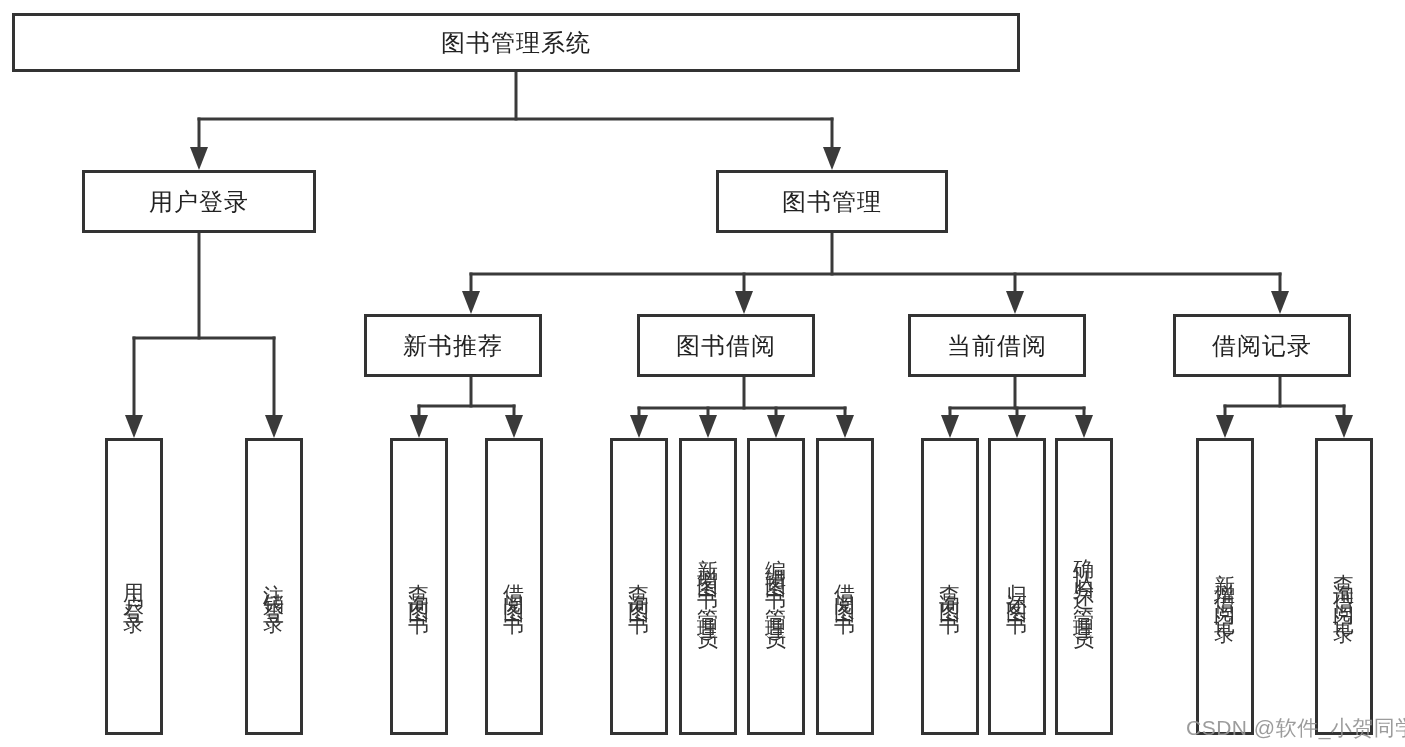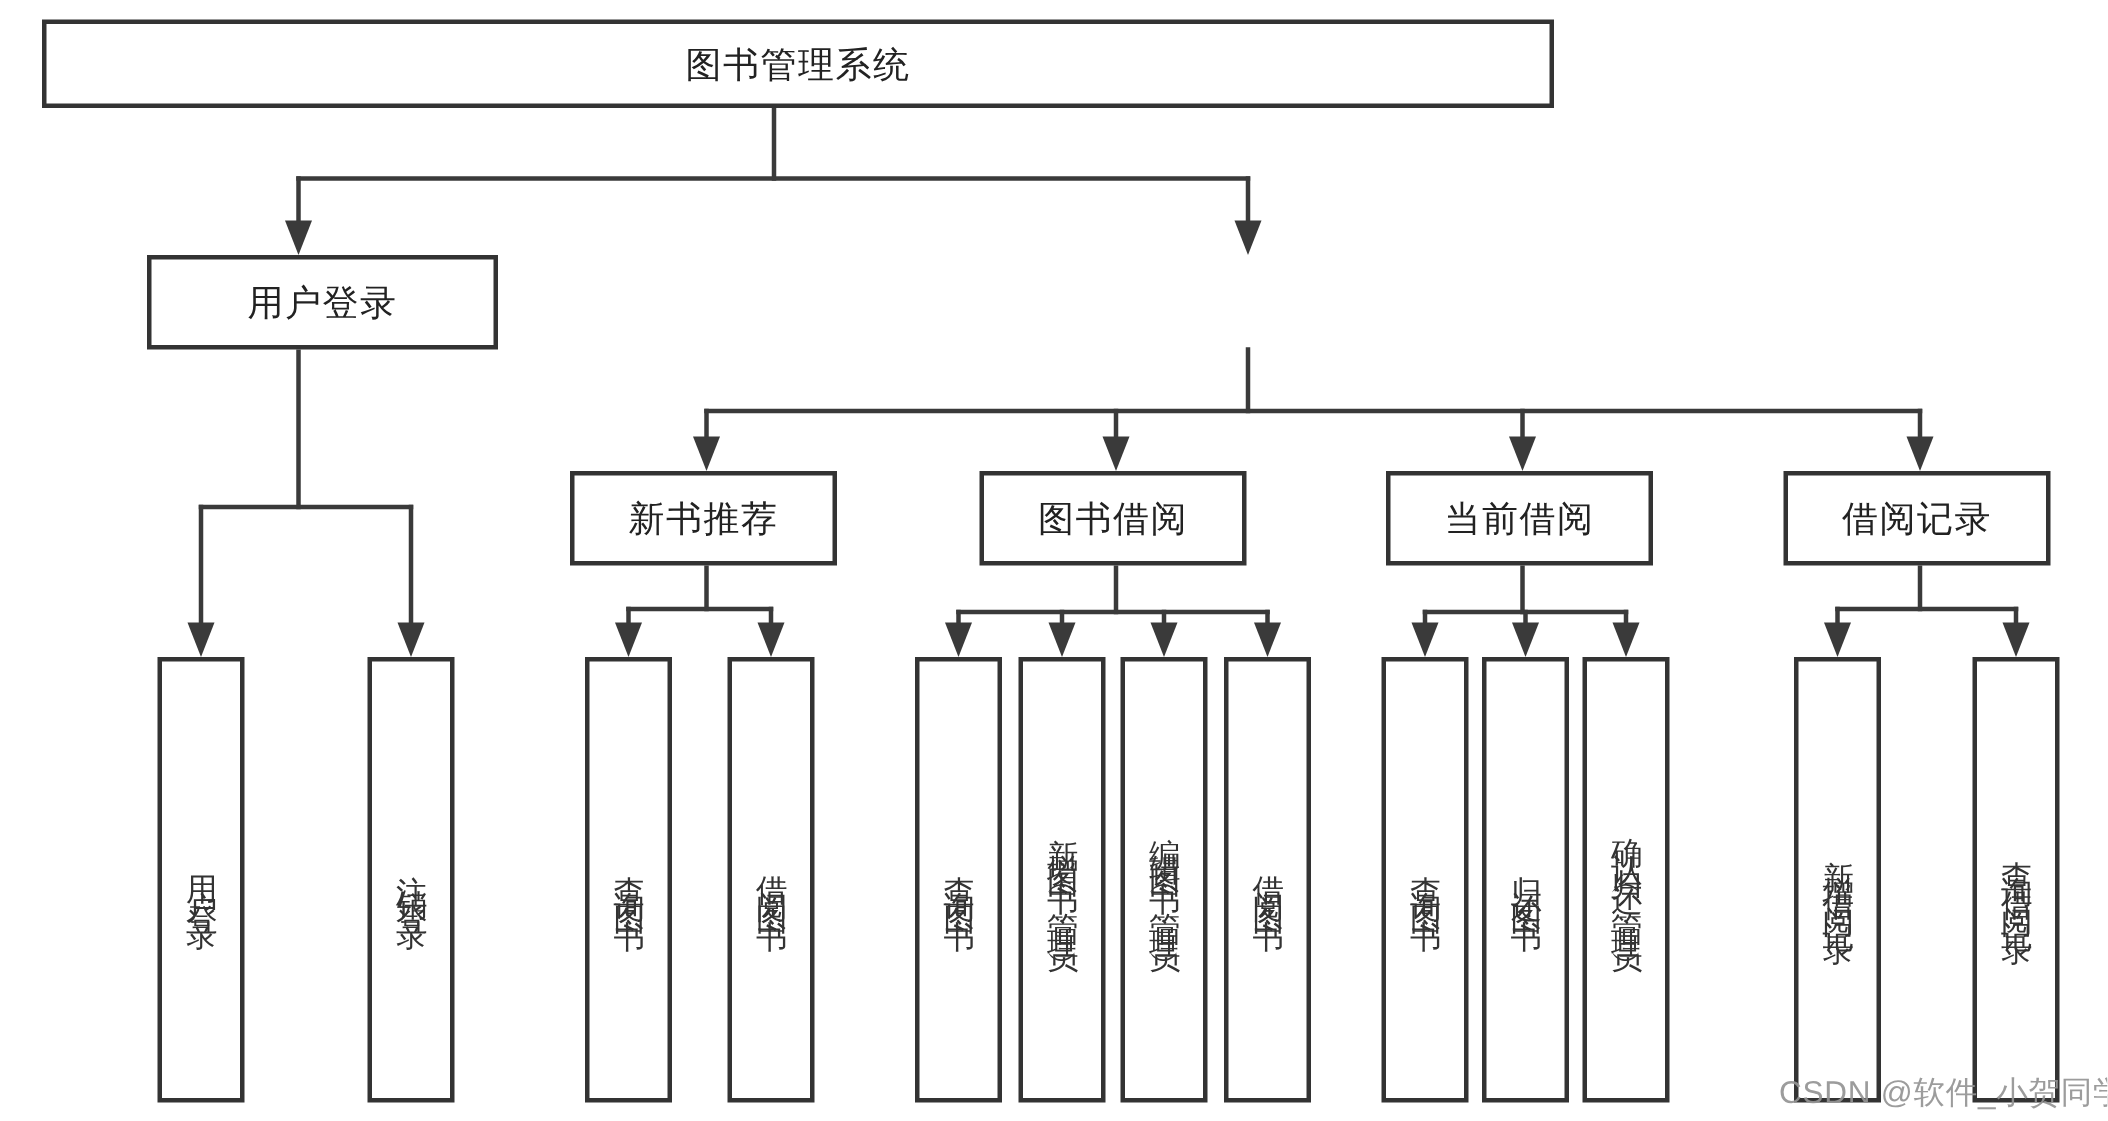--- a/index.html
+++ b/index.html
@@ -21,21 +21,21 @@
     position: absolute;
     box-sizing: border-box;
     background: #ffffff;
     border: 3px solid #333333;
     display: flex;
     align-items: center;
     justify-content: center;
     color: #222222;
     z-index: 2;
   }
-  .node-h { font-size: 24px; letter-spacing: 1px; margin-left: 16px; }
+  .node-h { font-size: 24px; letter-spacing: 1px; }
   .node-root   { left: 12px;  top: 13px;  width: 1008px; height: 59px; }
   .node-lv2-a  { left: 82px;  top: 170px; width: 234px;  height: 63px; }
   .node-lv2-b  { left: 716px; top: 170px; width: 232px;  height: 63px; }
   .node-lv3    { top: 314px;  height: 63px; width: 178px; }
   .node-lv3-a  { left: 364px; }
   .node-lv3-b  { left: 637px; }
   .node-lv3-c  { left: 908px; }
   .node-lv3-d  { left: 1173px; }
   .leaf {
     top: 438px;
@@ -142,20 +142,21 @@
       <polygon points="1008,415 1026,415 1017,438"></polygon>
       <polygon points="1075,415 1093,415 1084,438"></polygon>
       <polygon points="1216,415 1234,415 1225,438"></polygon>
       <polygon points="1335,415 1353,415 1344,438"></polygon>
     </g>
   </svg>
 
   <div class="node node-h node-root">图书管理系统</div>
 
   <div class="node node-h node-lv2-a">用户登录</div>
+  <div class="node node-h node-lv2-b">图书管理</div>
 
   <div class="node node-h node-lv3 node-lv3-a">新书推荐</div>
   <div class="node node-h node-lv3 node-lv3-b">图书借阅</div>
   <div class="node node-h node-lv3 node-lv3-c">当前借阅</div>
   <div class="node node-h node-lv3 node-lv3-d">借阅记录</div>
 
   <div class="node leaf leaf-1">
     <span>用户登录</span>
   </div>
   <div class="node leaf leaf-2">

